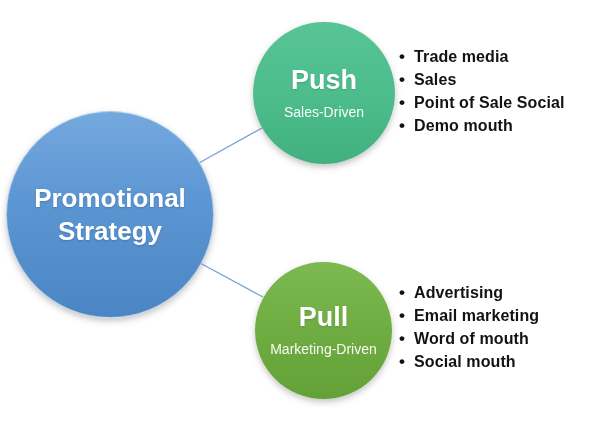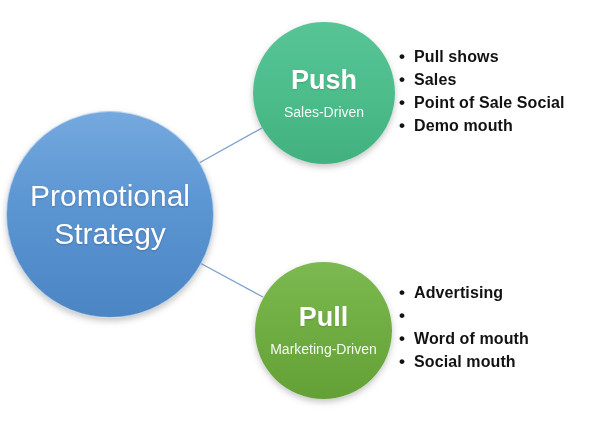--- a/index.html
+++ b/index.html
@@ -31,22 +31,22 @@
     color: #ffffff;
     box-shadow: 0 3px 6px rgba(90,90,90,0.35);
   }
   .root-circle {
     left: 6px; top: 111px;
     width: 206px; height: 205px;
     background: linear-gradient(180deg, #74a9de 0%, #5b95d2 45%, #4b85c3 100%);
     border: 1px solid rgba(255,255,255,0.55);
   }
   .root-title {
-    font-size: 30px;
-    font-weight: normal;
+    font-size: 26px;
+    font-weight: bold;
     line-height: 1.24;
     text-shadow: 0 1px 2px rgba(0,0,0,0.18);
     padding: 0 18px;
   }
   .push-circle {
     left: 253px; top: 22px;
     width: 142px; height: 142px;
     background: linear-gradient(180deg, #57c496 0%, #4dbd8c 50%, #42b07f 100%);
   }
   .pull-circle {
@@ -109,21 +109,21 @@
   </div>
 
   <div class="circle pull-circle">
     <div class="branch-title">Pull</div>
     <div class="branch-sublabel">Marketing-Driven</div>
   </div>
 
   <ul class="bullet-list push-list">
     <li>
       <span class="dot">•</span>
-      <span>Pull shows</span>
+      <span>Trade media</span>
     </li>
     <li>
       <span class="dot">•</span>
       <span>Sales</span>
     </li>
     <li>
       <span class="dot">•</span>
       <span>Point of Sale Social</span>
     </li>
     <li>
@@ -132,20 +132,21 @@
     </li>
   </ul>
 
   <ul class="bullet-list pull-list">
     <li>
       <span class="dot">•</span>
       <span>Advertising</span>
     </li>
     <li>
       <span class="dot">•</span>
+      <span>Email marketing</span>
     </li>
     <li>
       <span class="dot">•</span>
       <span>Word of mouth</span>
     </li>
     <li>
       <span class="dot">•</span>
       <span>Social mouth</span>
     </li>
   </ul>

